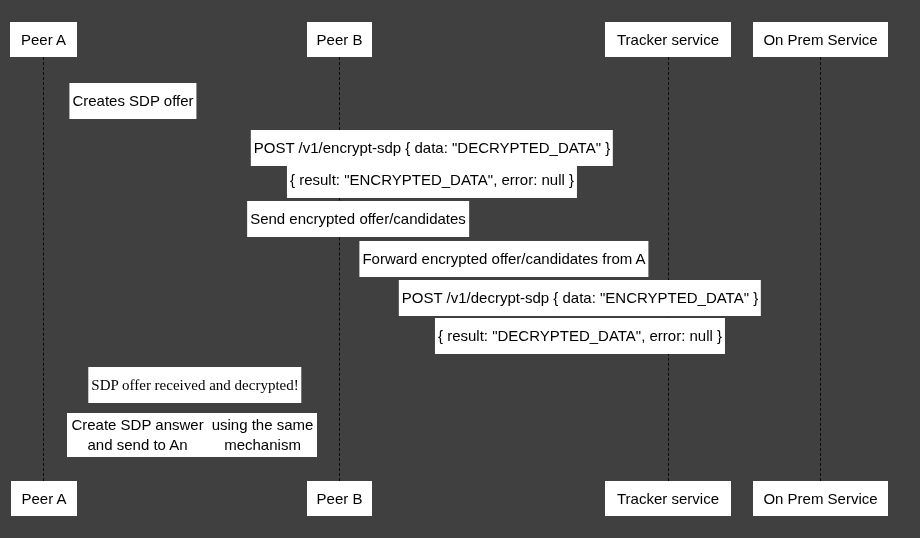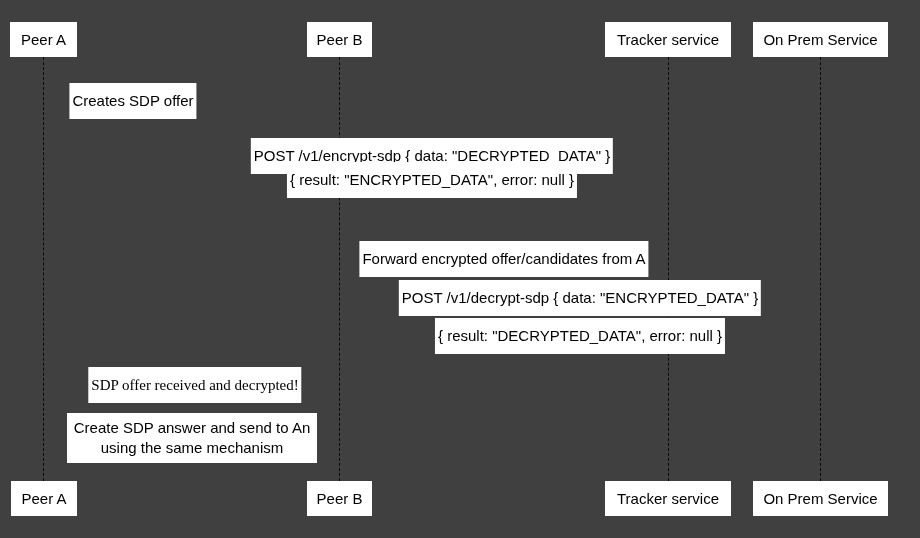--- a/index.html
+++ b/index.html
@@ -45,28 +45,28 @@
     height: 20px;
     padding: 8px 3px;
     white-space: nowrap;
     z-index: 2;
   }
   .note {
     position: absolute;
     left: 67px;
     top: 413px;
     width: 250px;
-    height: 50px;
+    height: 44px;
     background: #ffffff;
     color: #000000;
     font-size: 15px;
     line-height: 20px;
     text-align: center;
     display: flex;
-    flex-direction: column;
+    flex-direction: row;
     align-items: center;
     justify-content: center;
     z-index: 2;
   }
 </style>
 </head>
 <body>
 
 <div class="stage">
 
@@ -74,22 +74,23 @@
   <div class="lifeline" style="left:339px"></div>
   <div class="lifeline" style="left:668px"></div>
   <div class="lifeline" style="left:820px"></div>
 
   <div class="actor" style="left:10px;  top:22px; width:67px;">Peer A</div>
   <div class="actor" style="left:307px; top:22px; width:65px;">Peer B</div>
   <div class="actor" style="left:605px; top:22px; width:126px;">Tracker service</div>
   <div class="actor" style="left:753px; top:22px; width:135px;">On Prem Service</div>
 
   <div class="msg" style="left:133px; top:83px;">Creates SDP offer</div>
-  <div class="msg" style="left:432px; top:138px;">POST /v1/encrypt-sdp { data: "DECRYPTED_DATA" }</div>
+  <div class="msg" style="left:432px; top:130px;">POST /v1/encrypt-sdp { data: "DECRYPTED_DATA" }</div>
   <div class="msg" style="left:432px; top:162px;">{ result: "ENCRYPTED_DATA", error: null }</div>
+  <div class="msg" style="left:358px; top:201px;">Send encrypted offer/candidates</div>
   <div class="msg" style="left:504px; top:241px;">Forward encrypted offer/candidates from A</div>
   <div class="msg" style="left:580px; top:280px;">POST /v1/decrypt-sdp { data: "ENCRYPTED_DATA" }</div>
   <div class="msg" style="left:580px; top:318px;">{ result: "DECRYPTED_DATA", error: null }</div>
   <div class="msg" style="left:195px; top:367px;font-family:Liberation Serif, serif;">SDP offer received and decrypted!</div>
 
   <div class="note">
     <span>Create SDP answer and send to An</span>
     <span>using the same mechanism</span>
   </div>
 

